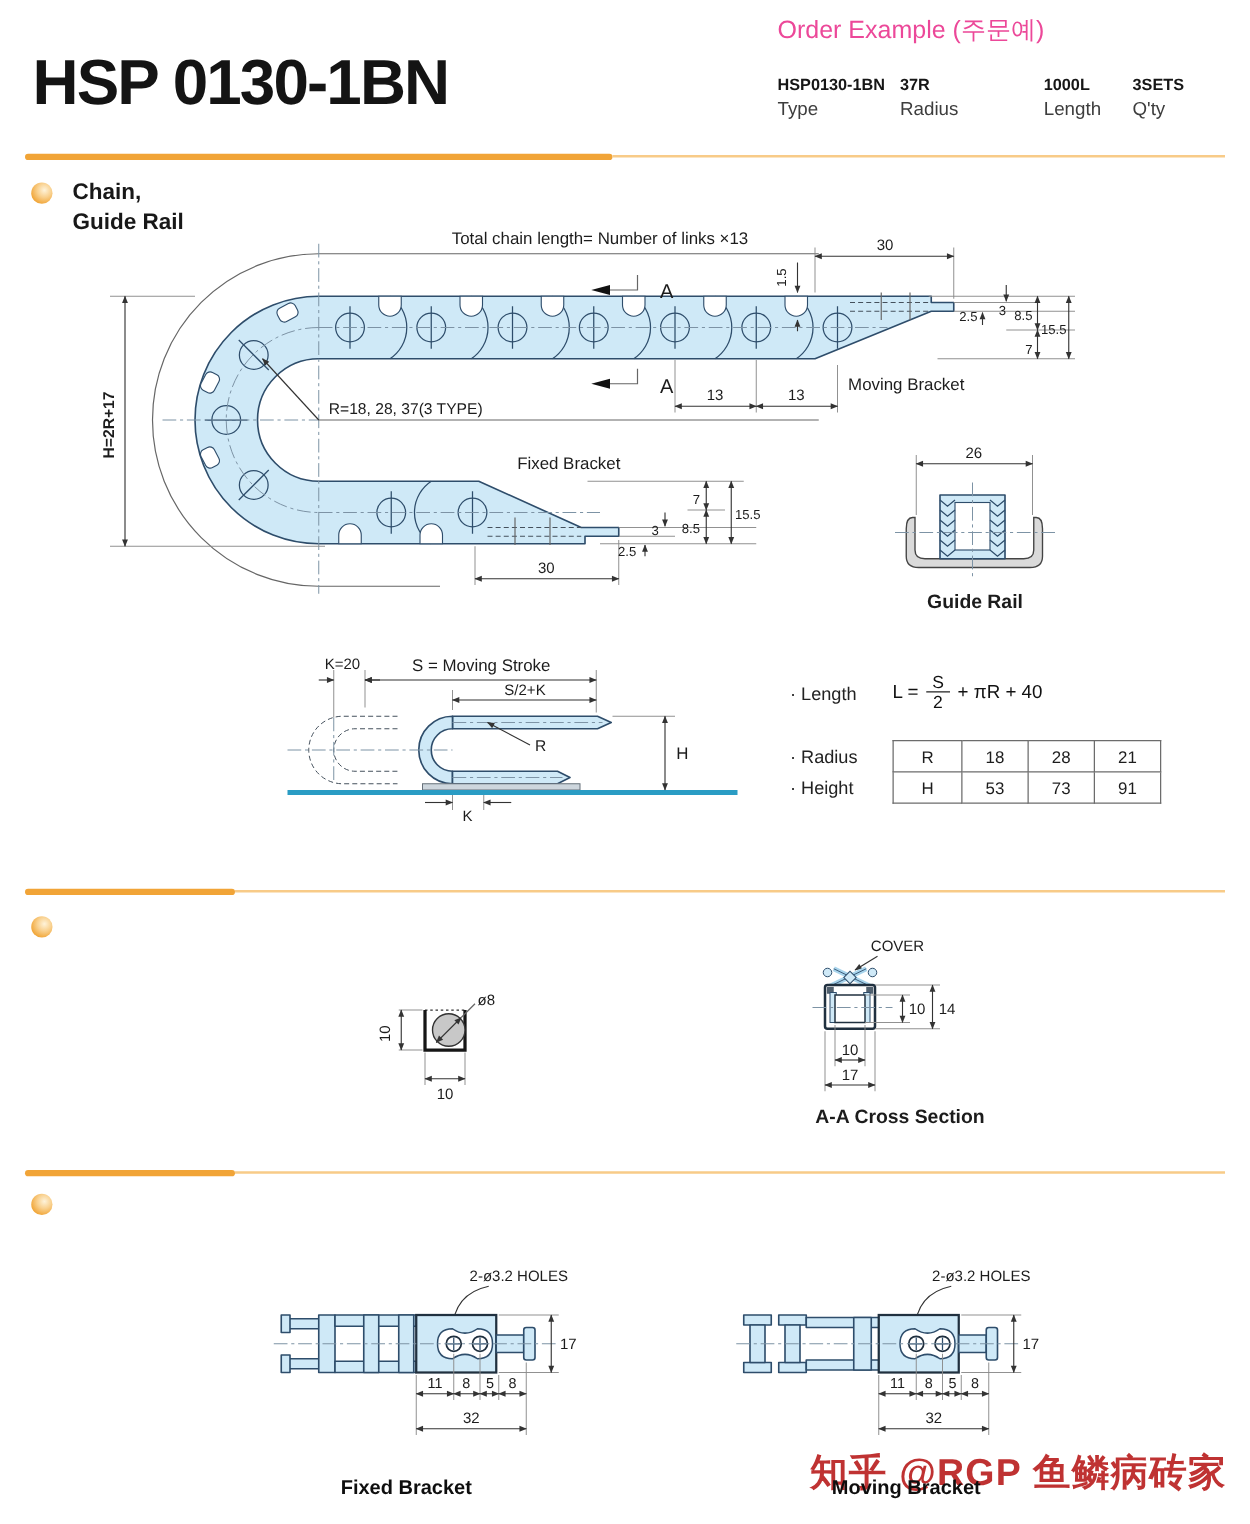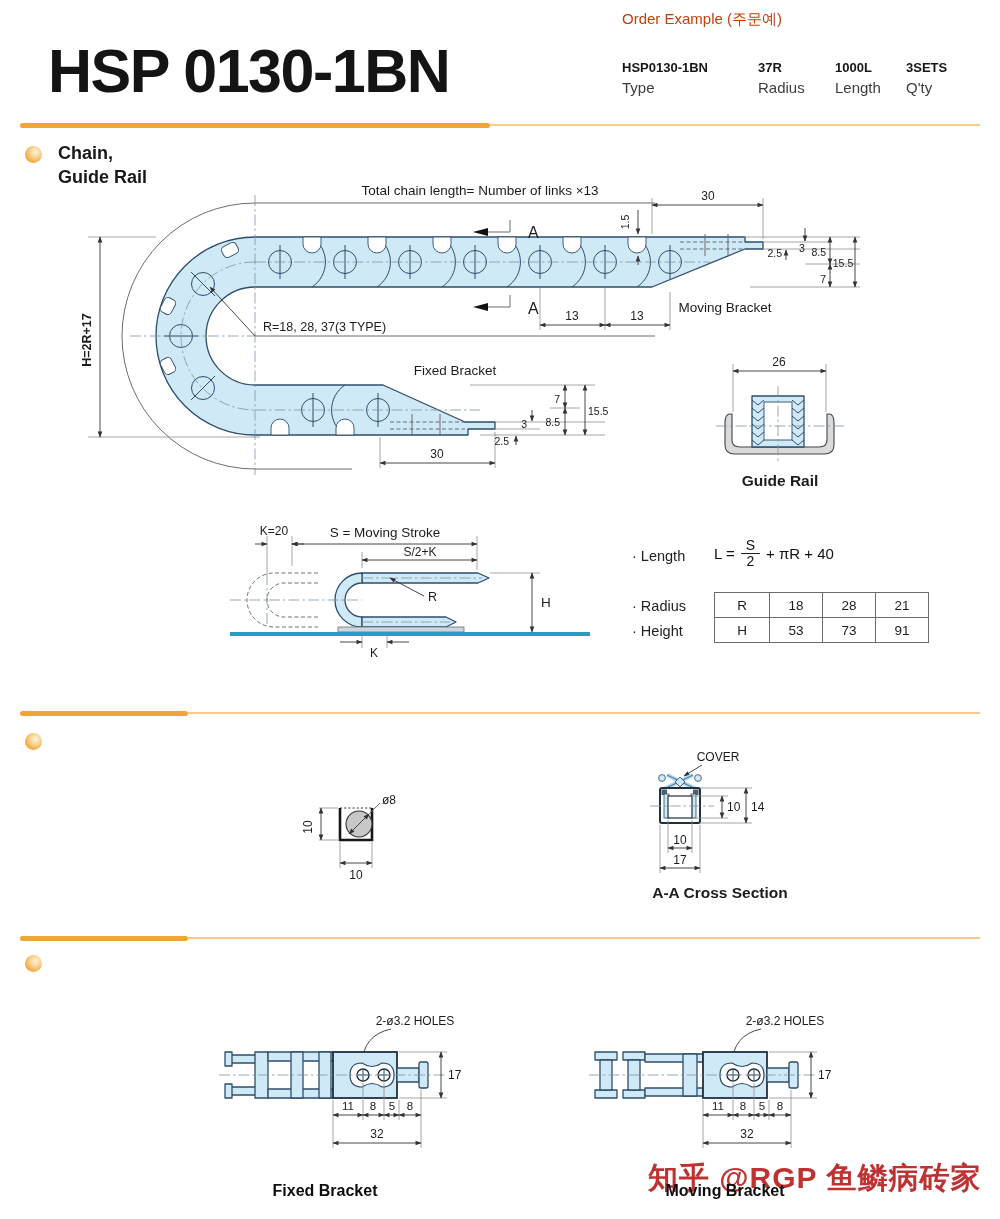--- a/index.html
+++ b/index.html
@@ -1,19 +1,19 @@
 <!DOCTYPE html>
 <html><head>
 <meta charset="utf-8">
 <style>
   html,body{margin:0;padding:0;background:#fff;font-family:"Liberation Sans",sans-serif;}
   #page{position:relative;width:1000px;height:1219px;background:#fff;overflow:hidden;color:#161616;}
   .abs{position:absolute;}
-  .title{font-size:61px;font-weight:bold;letter-spacing:-1.5px;color:#141414;white-space:nowrap;margin-left:22px;}
-  .order-h{font-size:15px;color:#c2410c;}
+  .title{font-size:51px;font-weight:bold;letter-spacing:-1.5px;color:#141414;white-space:nowrap;}
+  .order-h{font-size:20px;color:#ec4899;}
   .ov{font-size:13px;font-weight:bold;color:#161616;white-space:nowrap;}
   .ol{font-size:15px;color:#3d3d3d;margin-top:4px;}
   .divider{display:flex;align-items:flex-start;}
   .div-thick{height:5px;background:#f1a437;border-radius:2.5px;}
   .div-thin{flex:1;height:2px;background:#f8cb88;margin-top:1px;}
   .bullet{width:17px;height:17px;border-radius:50%;
     background:radial-gradient(circle at 62% 36%, #fef3da 0%, #fbd globalization 0%, #f9d08d 38%, #f0a231 78%, #e89420 100%);
     background:radial-gradient(circle at 62% 36%, #fef3da 0%, #f9d08d 38%, #f0a231 78%, #e89420 100%);}
   .sec-h{font-size:18px;font-weight:600;color:#181818;line-height:1.34;}
   .spec-label{font-size:14.5px;color:#222;}
@@ -43,21 +43,21 @@
 
 <div id="page">
 
   <div class="abs title" style="left:26px;top:36px;">HSP 0130-1BN</div>
 
   <div class="abs order-h" style="left:622px;top:10px;">Order Example (주문예)</div>
   <div class="abs" style="left:622px;top:60px;">
     <div class="ov">HSP0130-1BN</div>
     <div class="ol">Type</div>
   </div>
-  <div class="abs" style="left:758px;top:60px;">
+  <div class="abs" style="left:720px;top:60px;">
     <div class="ov">37R</div>
     <div class="ol">Radius</div>
   </div>
   <div class="abs" style="left:835px;top:60px;">
     <div class="ov">1000L</div>
     <div class="ol">Length</div>
   </div>
   <div class="abs" style="left:906px;top:60px;">
     <div class="ov">3SETS</div>
     <div class="ol">Q'ty</div>

